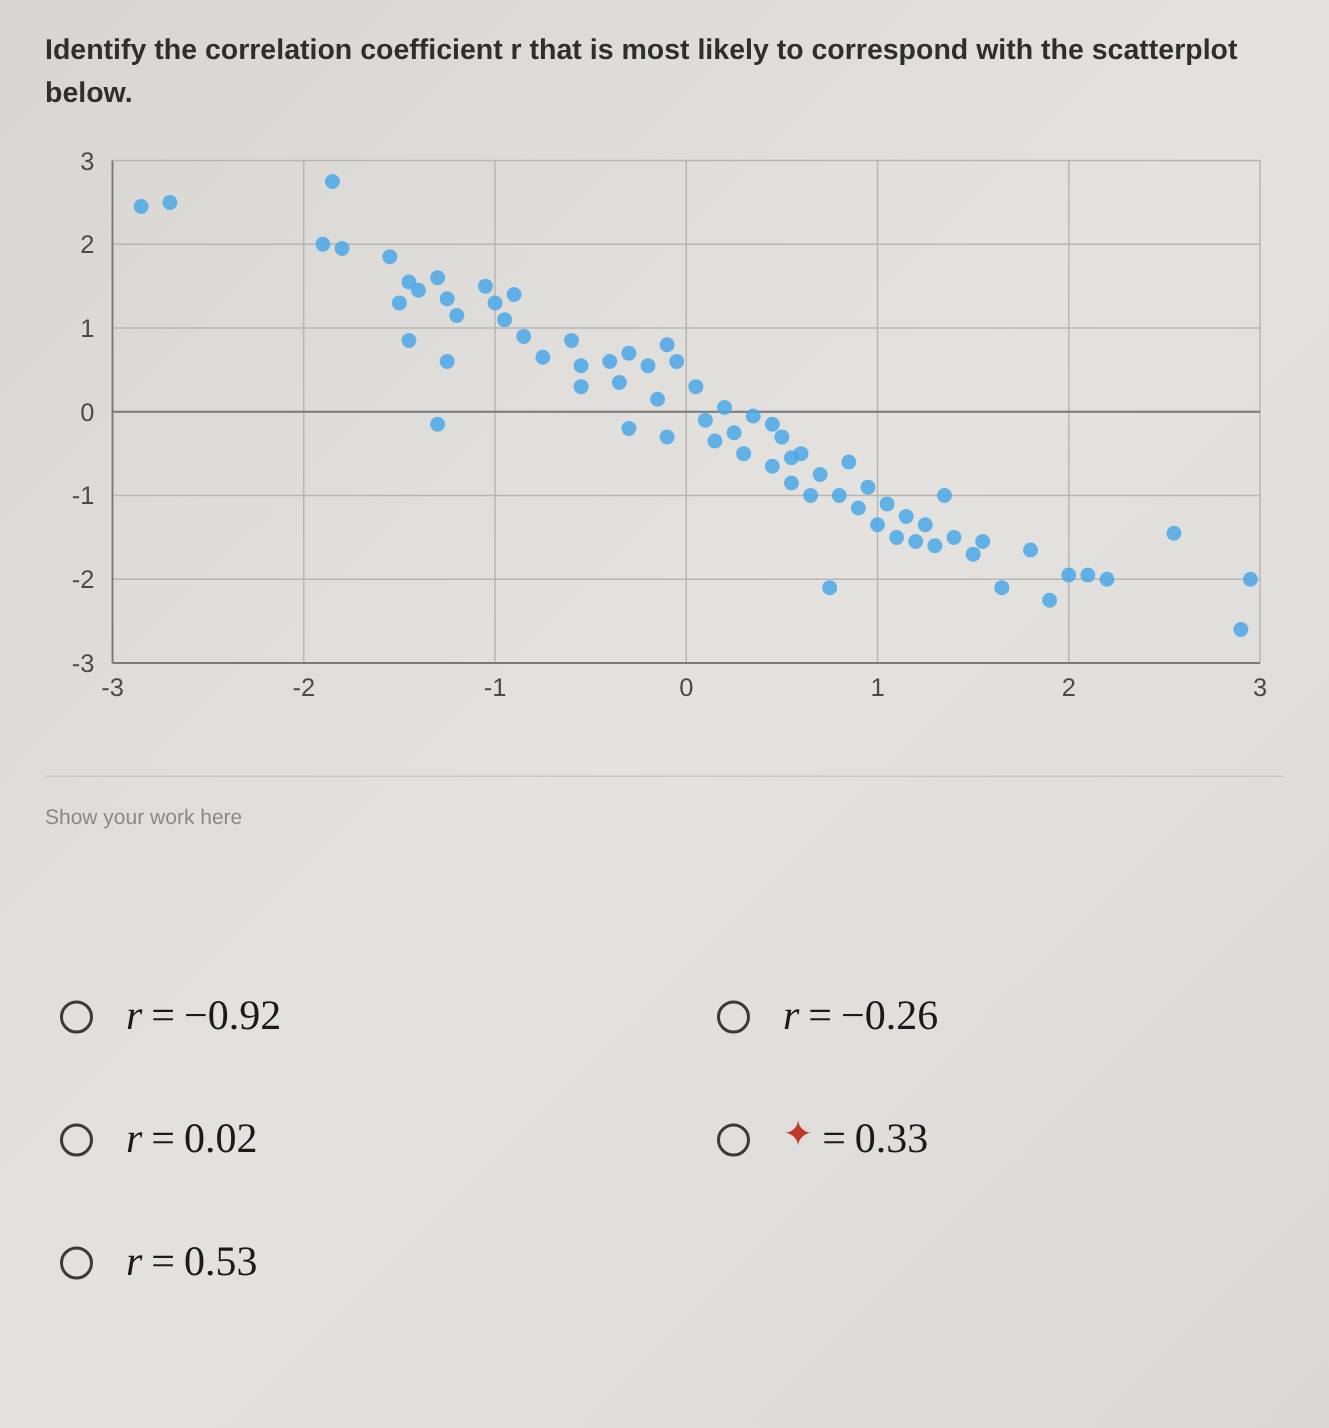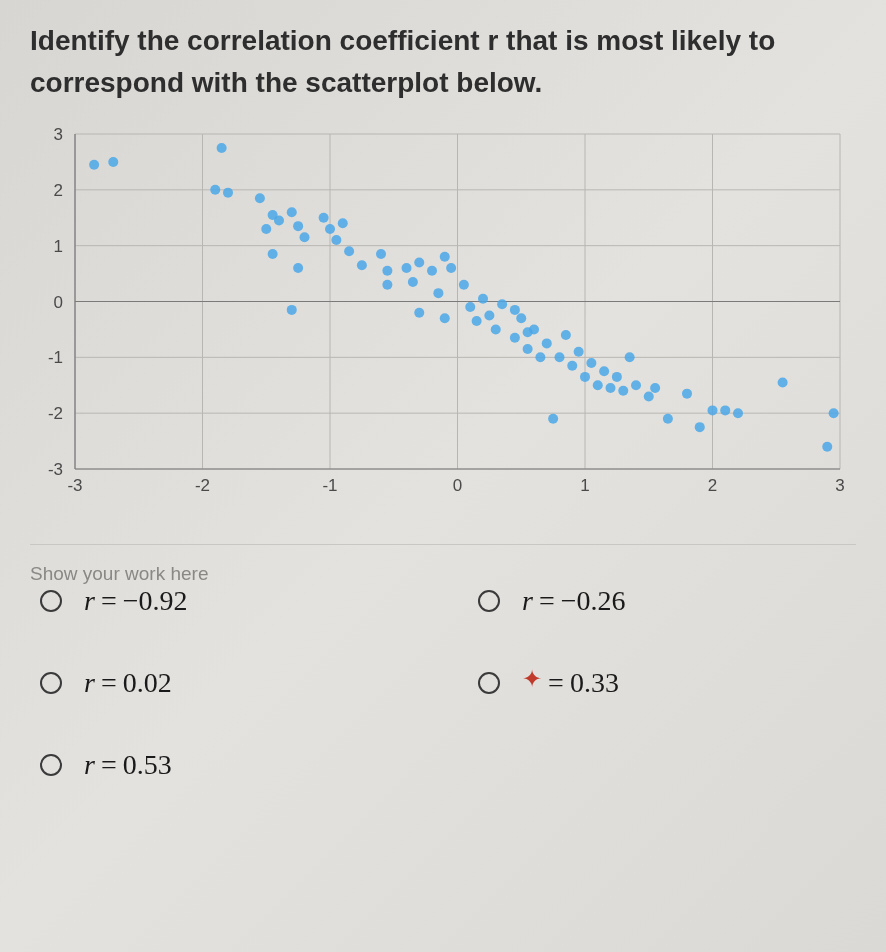--- a/index.html
+++ b/index.html
@@ -6,21 +6,21 @@
   body {
     width: 886px;
     height: 952px;
     background: linear-gradient(135deg, #d8d6d2 0%, #e4e2de 50%, #dbd9d5 100%);
     font-family: Arial, Helvetica, sans-serif;
     color: #3a3a3a;
     padding: 20px 30px;
     overflow: hidden;
   }
   .question {
-    font-size: 28px;
+    font-size: 19px;
     font-weight: 600;
     line-height: 1.5;
     color: #2e2e2e;
     margin-bottom: 20px;
   }
   .chart-wrap {
     width: 820px;
     height: 380px;
     position: relative;
     margin-bottom: 40px;
@@ -29,22 +29,23 @@
   .axis-line { stroke: #7a7a7a; stroke-width: 1.2; }
   .grid-line { stroke: #b8b6b2; stroke-width: 1; }
   .tick-label { font-size: 17px; fill: #4a4a4a; font-family: Arial; }
   .pt { fill: #4aa7e8; opacity: 0.85; }
   .divider {
     border: none;
     border-top: 1px solid #c9c7c3;
     margin: 0 0 18px 0;
   }
   .show-work {
-    font-size: 19px;
+    font-size: 14px;
     color: #8a8886;
+    margin-bottom: 110px;
   }
   .options {
     display: grid;
     grid-template-columns: 1fr 1fr;
     column-gap: 60px;
     row-gap: 50px;
     padding-left: 10px;
   }
   .option {
     display: flex;

